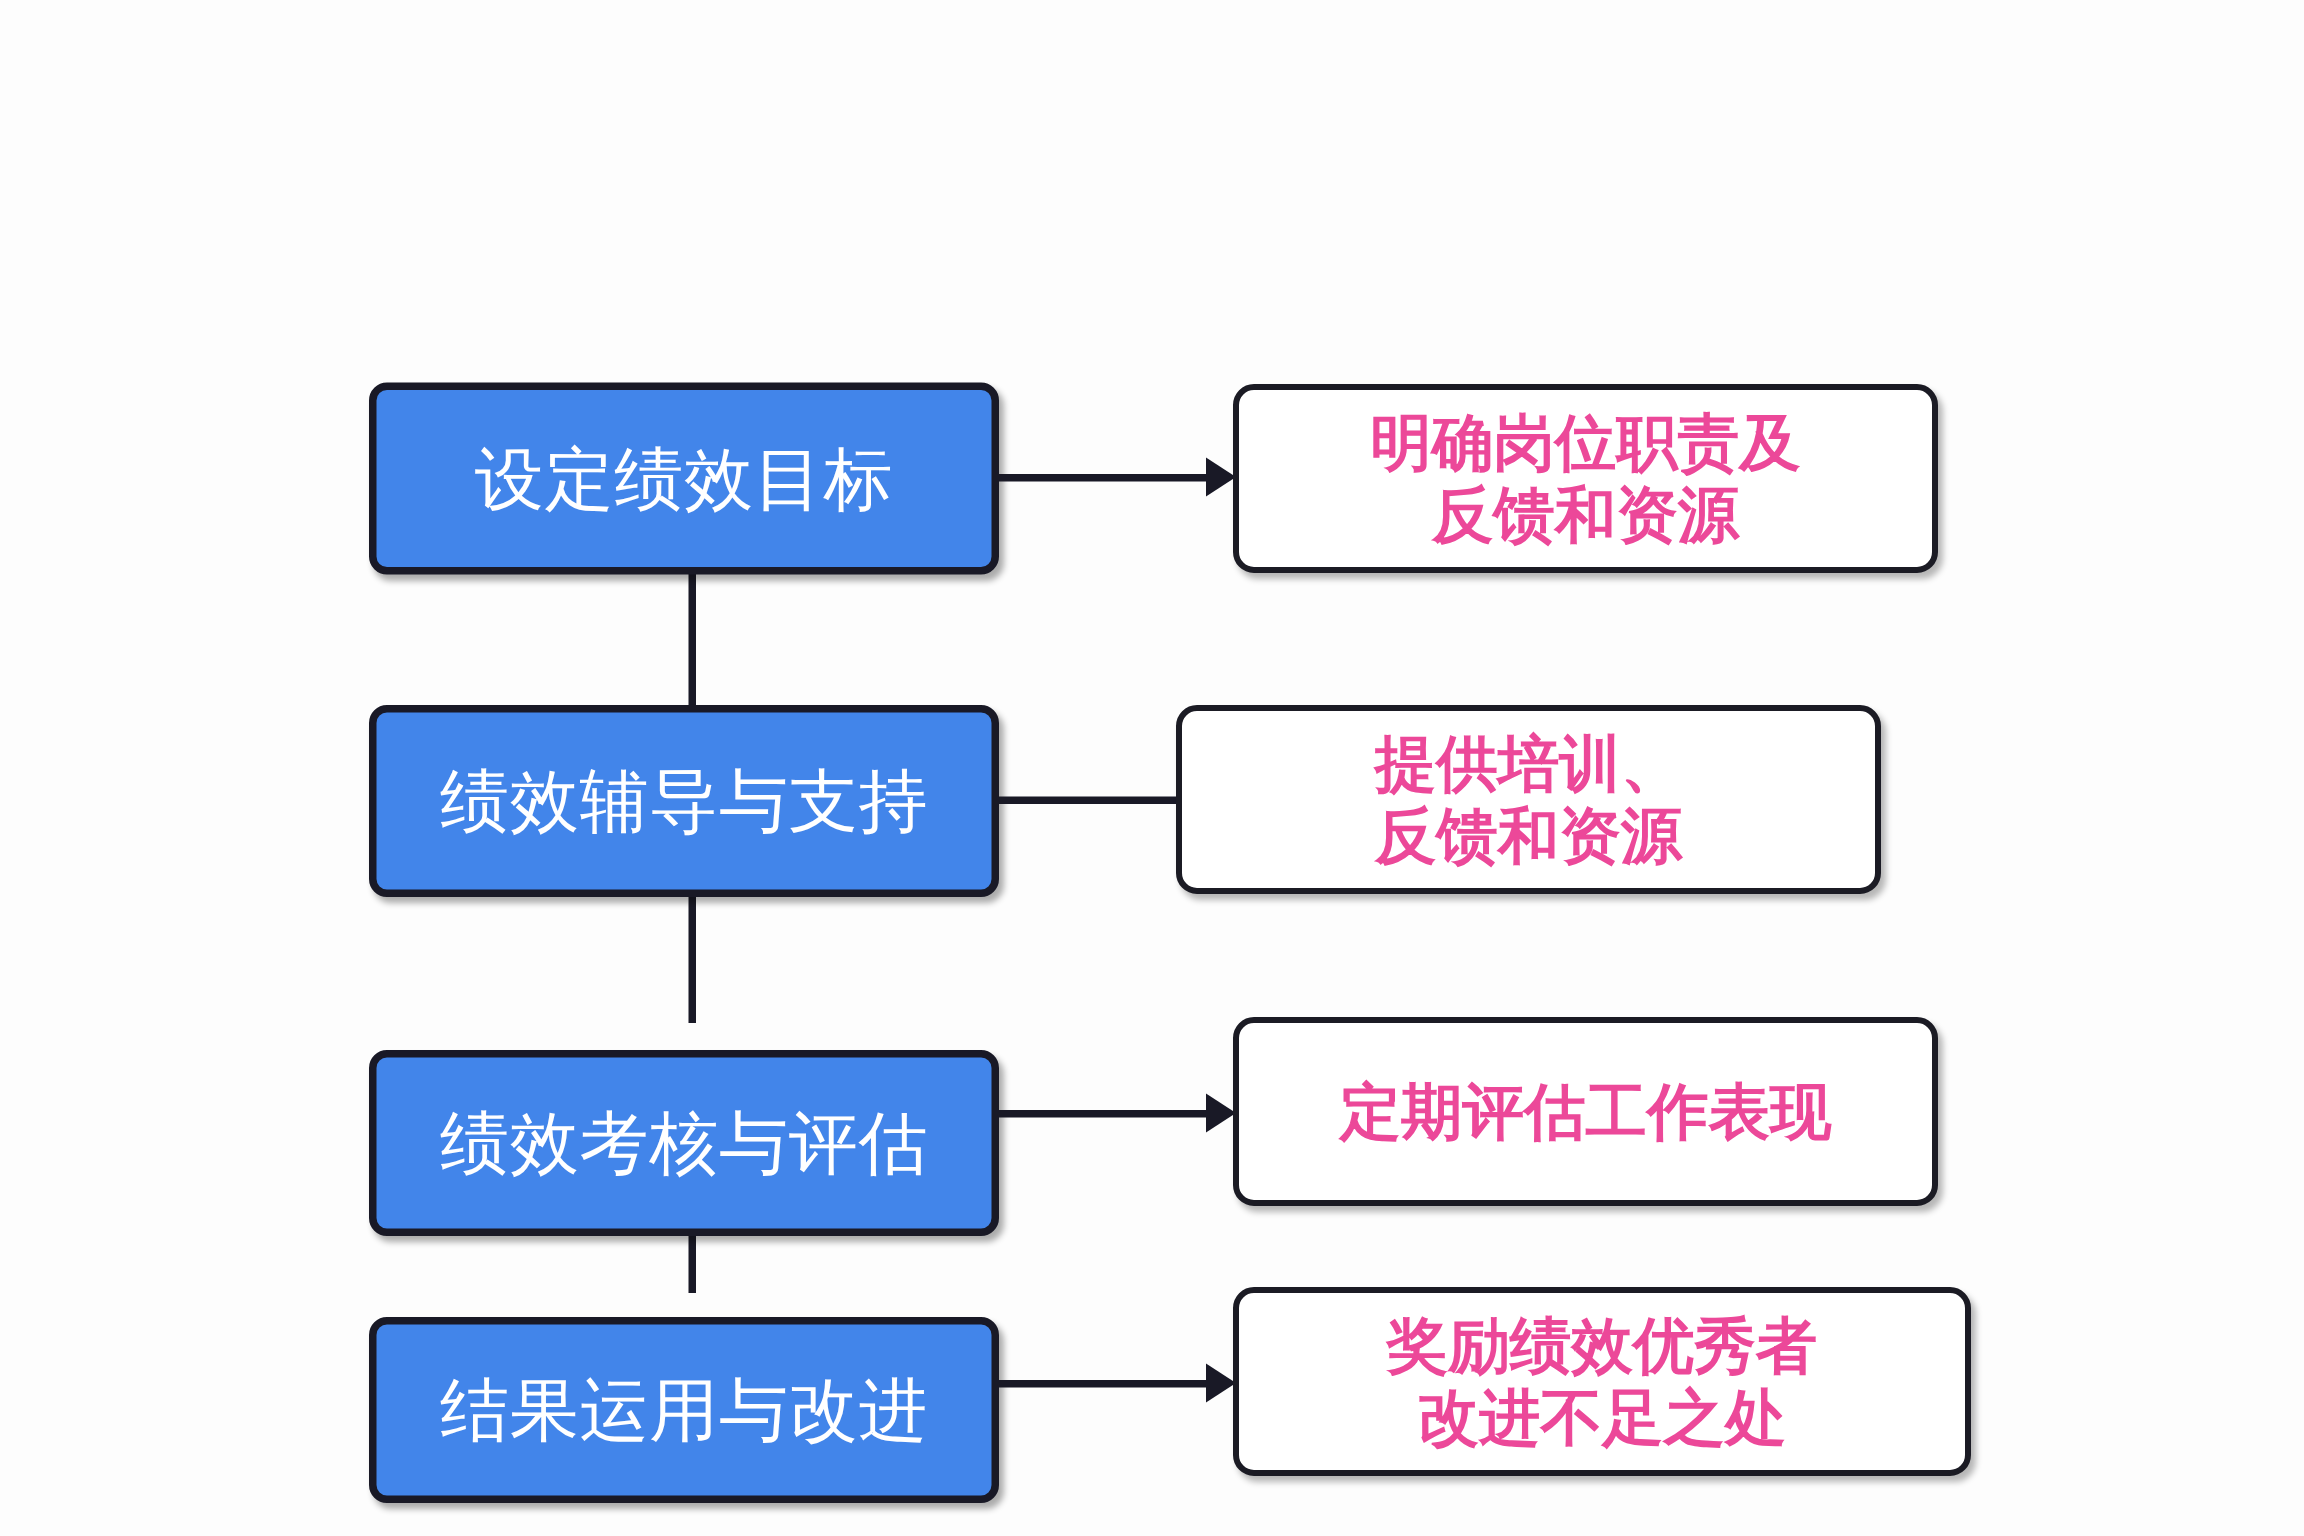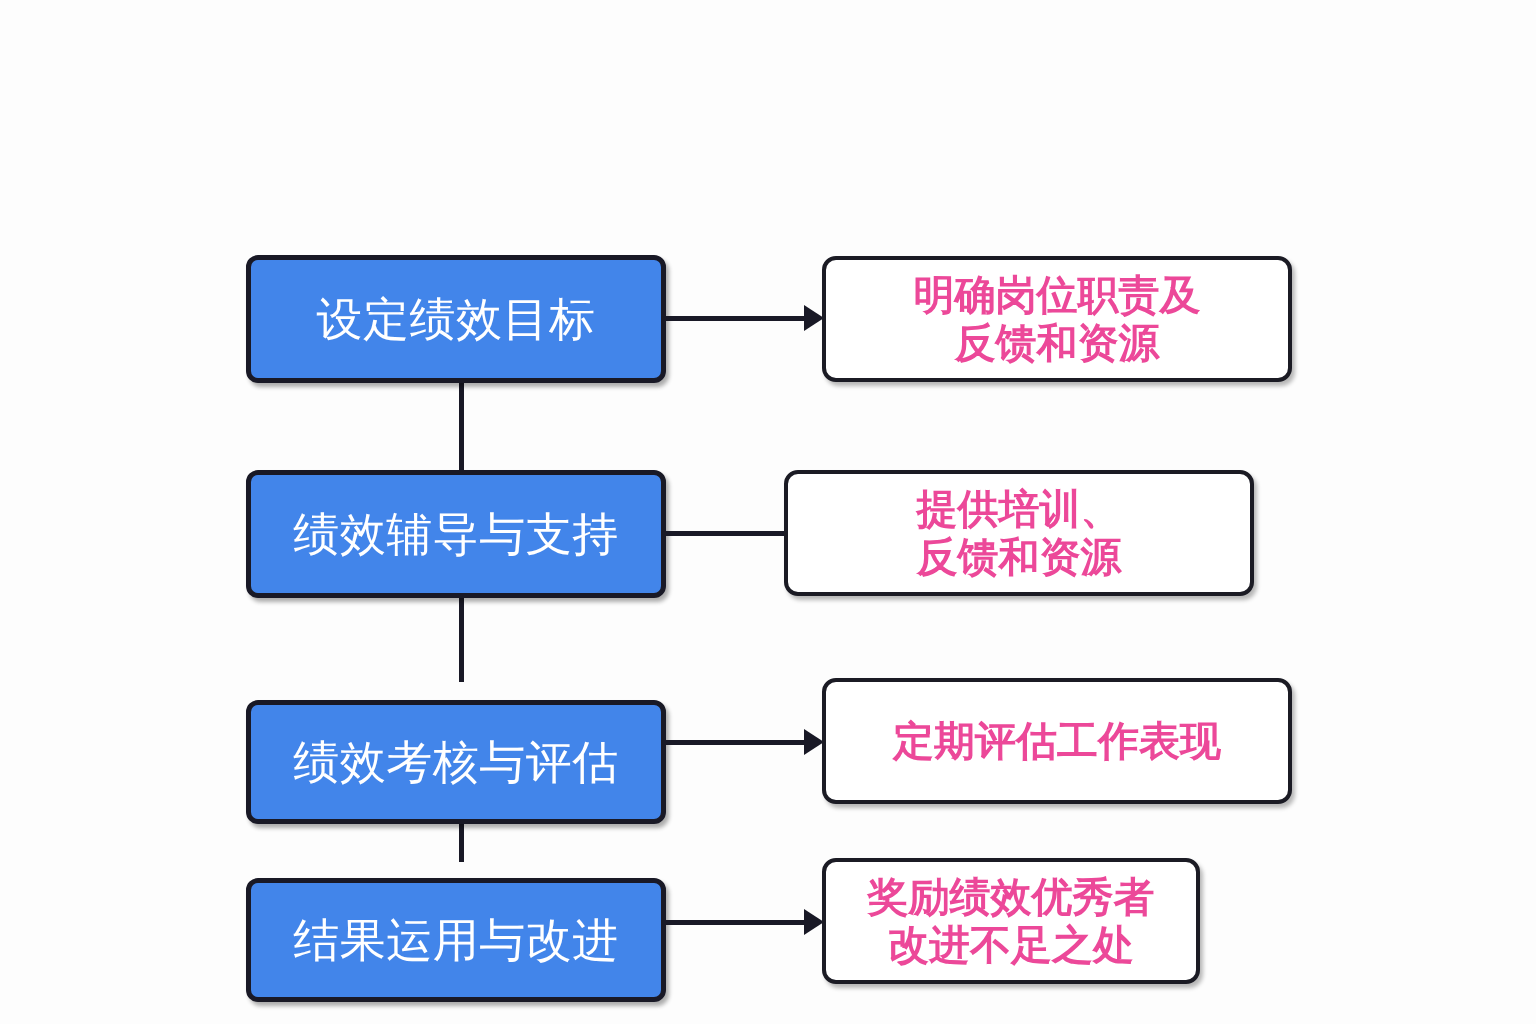--- a/index.html
+++ b/index.html
@@ -144,18 +144,18 @@
   <div class="arrow-head" style="left:804px; top:729px;"></div>
   <div class="detail-box" style="left:822px; top:678px; width:470px; height:126px;">
     <span class="detail-line">定期评估工作表现</span>
   </div>
 
   <div class="step-box" style="left:246px; top:878px; width:420px; height:124px;">
     <span class="step-text">结果运用与改进</span>
   </div>
   <div class="h-arrow" style="left:666px; top:920px; width:140px;"></div>
   <div class="arrow-head" style="left:804px; top:909px;"></div>
-  <div class="detail-box" style="left:822px; top:858px; width:378px; height:126px;">
+  <div class="detail-box" style="left:822px; top:858px; width:492px; height:126px;">
     <span class="detail-line">奖励绩效优秀者</span>
     <span class="detail-line">改进不足之处</span>
   </div>
 
 </div>
 
 </body></html>

